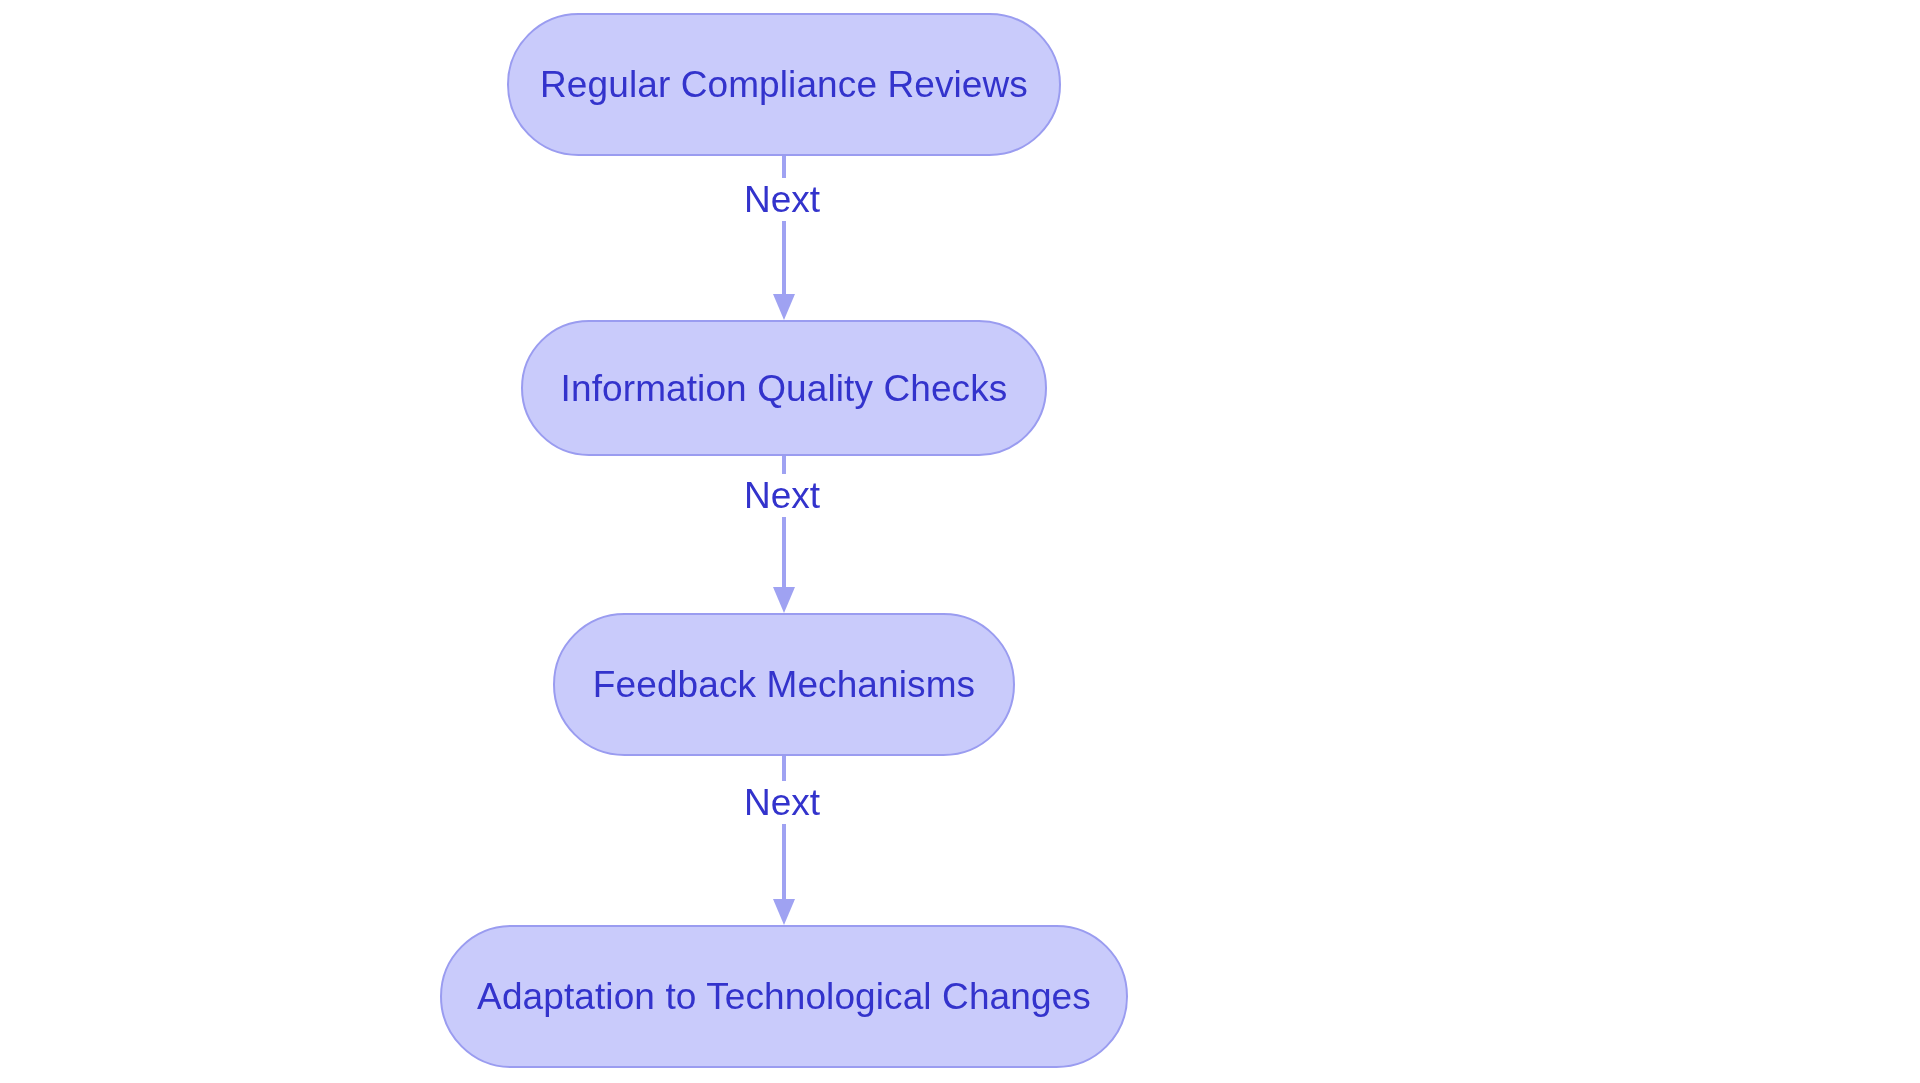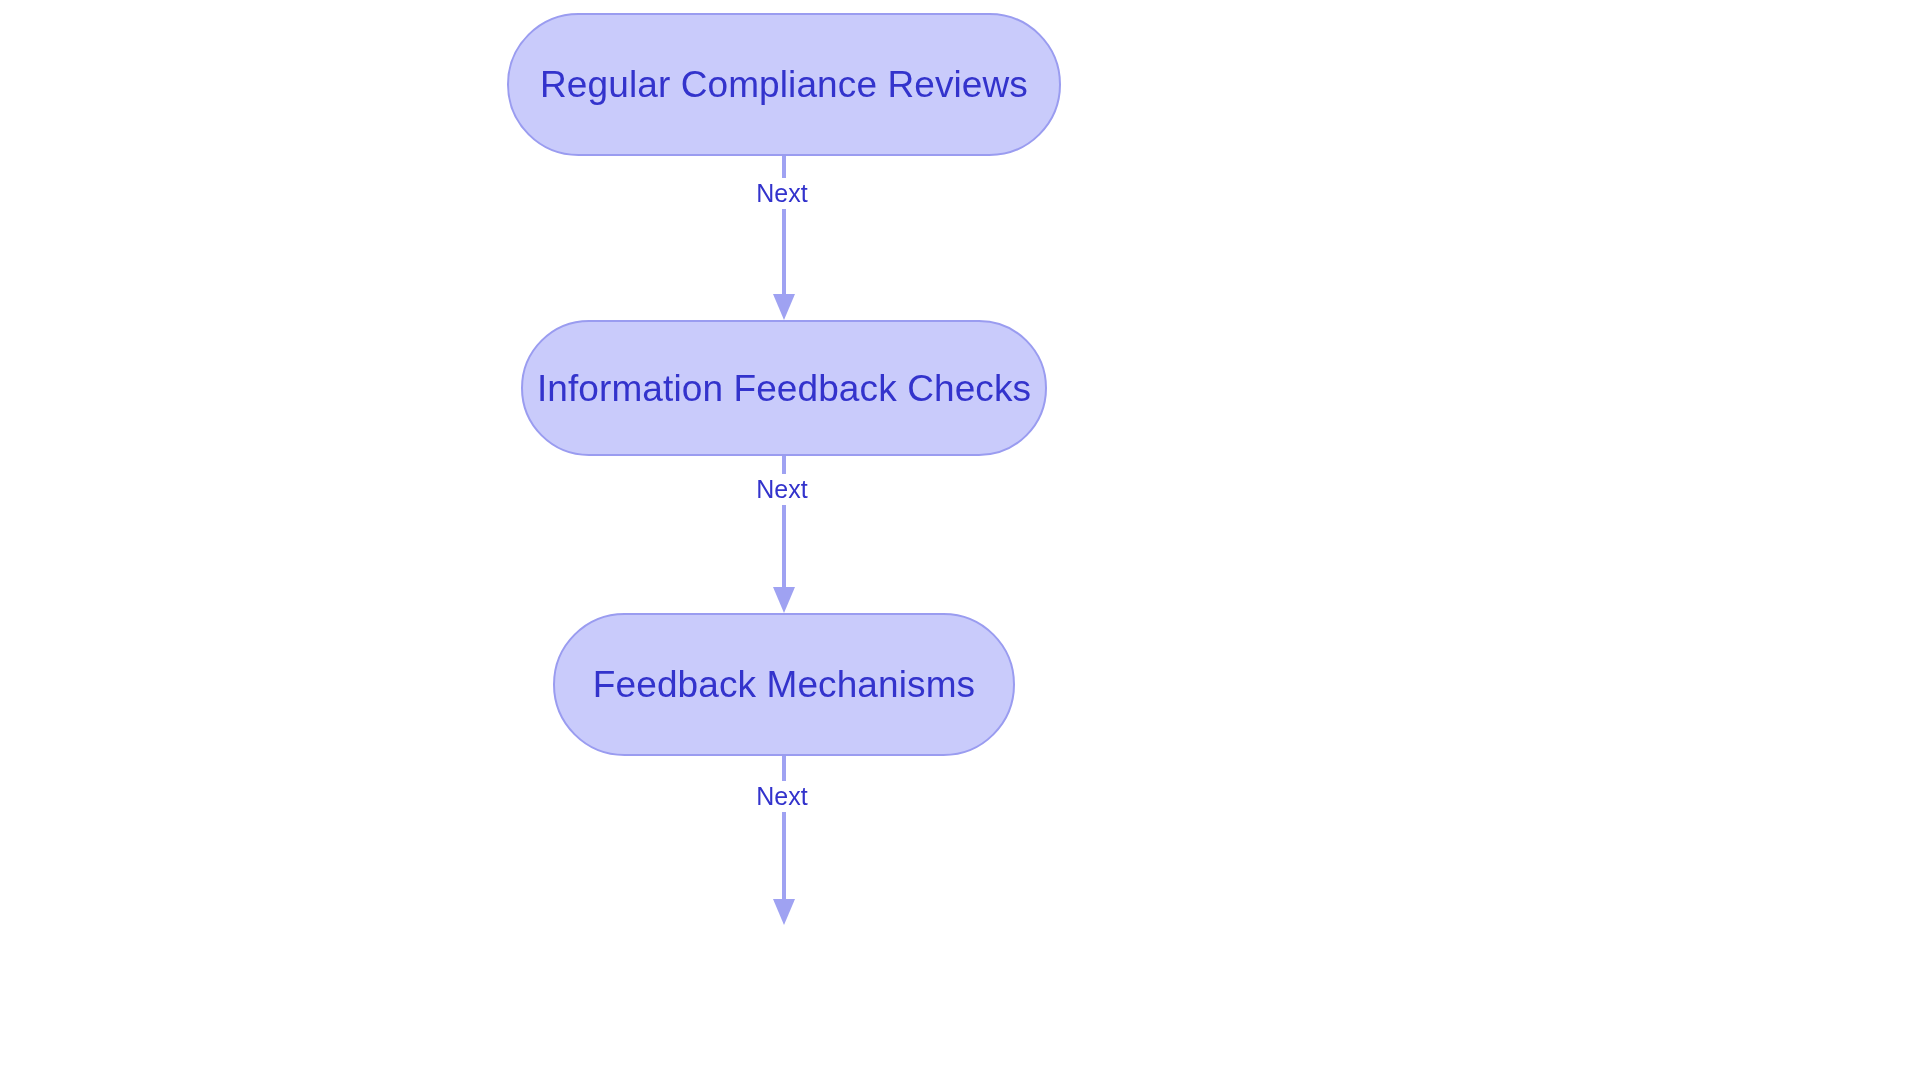--- a/index.html
+++ b/index.html
@@ -79,21 +79,21 @@
     border-right: 11px solid transparent;
     border-top: 26px solid #9fa2f2;
   }
   .connector-label {
     position: absolute;
     left: 50%;
     transform: translateX(-50%);
     margin-left: -2px;
     color: #3333cc;
     font-family: "Liberation Sans", sans-serif;
-    font-size: 25px;
+    font-size: 37px;
     line-height: 1;
     white-space: nowrap;
     background: #ffffff;
     padding: 3px 6px;
     text-align: center;
   }
 
   
   #connector-1 { top: 156px; height: 164px; }
   #connector-1 .connector-line      { height: 138px; }
@@ -121,33 +121,36 @@
     <span class="node-label">Regular Compliance Reviews</span>
   </div>
 
   <div class="connector" id="connector-1">
     <div class="connector-line"></div>
     <div class="connector-arrowhead"></div>
     <div class="connector-label">Next</div>
   </div>
 
   <div class="node" id="node-2">
-    <span class="node-label">Information Feedback Checks</span>
+    <span class="node-label">Information Quality Checks</span>
   </div>
 
   <div class="connector" id="connector-2">
     <div class="connector-line"></div>
     <div class="connector-arrowhead"></div>
     <div class="connector-label">Next</div>
   </div>
 
   <div class="node" id="node-3">
     <span class="node-label">Feedback Mechanisms</span>
   </div>
 
   <div class="connector" id="connector-3">
     <div class="connector-line"></div>
     <div class="connector-arrowhead"></div>
     <div class="connector-label">Next</div>
   </div>
 
+  <div class="node" id="node-4">
+    <span class="node-label">Adaptation to Technological Changes</span>
+  </div>
 
 </div>
 
 </body></html>

